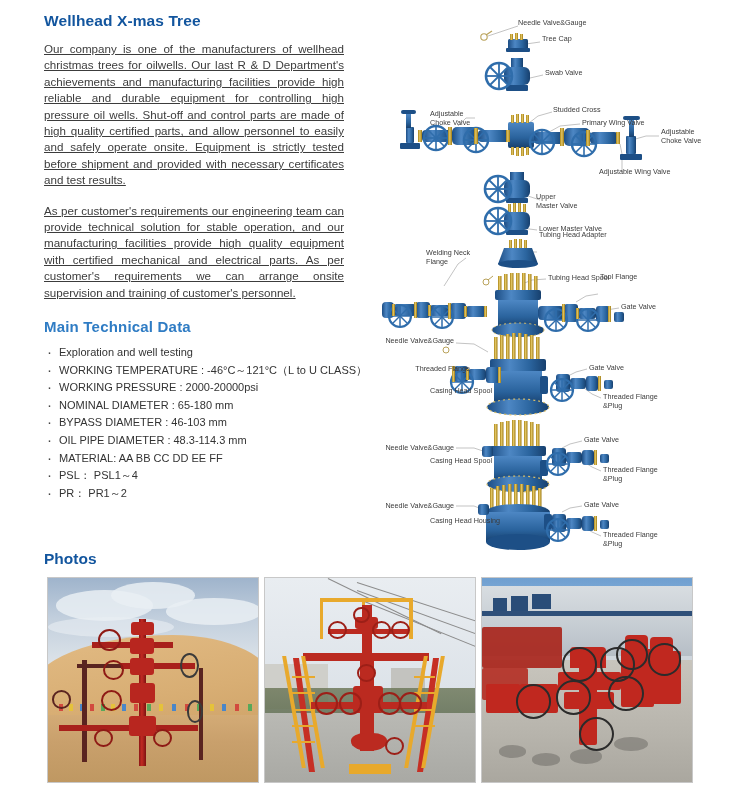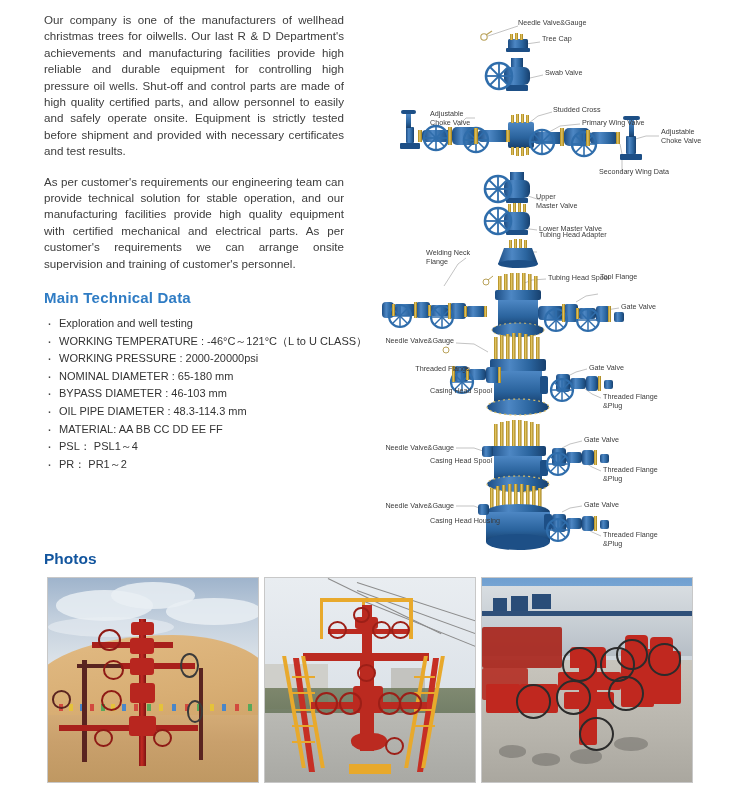--- a/index.html
+++ b/index.html
@@ -14,21 +14,21 @@
 
   
   .left-col { position: absolute; left: 44px; top: 12px; width: 300px; }
 
   .title-main {
     font-size: 15.5px; font-weight: bold; color: #12559e;
     letter-spacing: .1px; margin: 0 0 11px 0;
   }
   .body-par {
     font-size: 11.6px; color: #3c3c3c; line-height: 16.4px;
-    text-align: justify; margin: 0 0 14px 0;
+    text-align: justify; margin: 0 0 14px 0; text-decoration: underline;
   }
   .section-head {
     font-size: 15px; color: #2f7cc4; margin: 17px 0 9px 0;
     letter-spacing: .2px;
   }
   .spec-list { list-style: none; margin: 0; padding: 0; }
   .spec-list li {
     font-size: 11px; color: #333; line-height: 17.6px;
     position: relative; padding-left: 15px; white-space: nowrap;
   }
@@ -100,20 +100,21 @@
     line-height: 9.4px; white-space: pre-line;
   }
   .dlabel.r { text-align: right; }
 </style>
 </head>
 <body>
 
 <div id="page">
 
   <div class="left-col">
+    <h1 class="title-main">Wellhead X-mas Tree</h1>
     <p class="body-par">Our company is one of the manufacturers of wellhead christmas trees for oilwells. Our last R &amp; D Department's achievements and manufacturing facilities provide high reliable and durable equipment for controlling high pressure oil wells. Shut-off and control parts are made of high quality certified parts, and allow personnel to easily and safely operate onsite. Equipment is strictly tested before shipment and provided with necessary certificates and test results.</p>
     <p class="body-par">As per customer's requirements our engineering team can provide technical solution for stable operation, and our manufacturing facilities provide high quality equipment with certified mechanical and electrical parts. As per customer's requirements we can arrange onsite supervision and training of customer's personnel.</p>
 
     <h2 class="section-head">Main Technical  Data</h2>
     <ul class="spec-list">
       <li>Exploration and well testing</li>
       <li>WORKING TEMPERATURE : -46°C～121°C（L to U CLASS）</li>
       <li>WORKING PRESSURE : 2000-20000psi</li>
       <li>NOMINAL DIAMETER : 65-180 mm</li>
       <li>BYPASS DIAMETER : 46-103 mm</li>
@@ -674,21 +675,21 @@
 
     <div class="dlabel" style="left:148px;top:4px">Needle Valve&amp;Gauge</div>
     <div class="dlabel" style="left:172px;top:20px">Tree Cap</div>
     <div class="dlabel" style="left:175px;top:54px">Swab Valve</div>
     <div class="dlabel" style="left:183px;top:91px">Studded Cross</div>
     <div class="dlabel" style="left:212px;top:104px">Primary Wing Valve</div>
     <div class="dlabel" style="left:60px;top:95px">Adjustable
 Choke Valve</div>
     <div class="dlabel" style="left:291px;top:113px">Adjustable
 Choke Valve</div>
-    <div class="dlabel" style="left:229px;top:153px">Secondary Wing Data</div>
+    <div class="dlabel" style="left:229px;top:153px">Adjustable Wing Valve</div>
     <div class="dlabel" style="left:166px;top:178px">Upper
 Master Valve</div>
     <div class="dlabel" style="left:169px;top:210px">Lower Master Valve</div>
     <div class="dlabel" style="left:169px;top:216px">Tubing Head Adapter</div>
     <div class="dlabel" style="left:56px;top:234px">Welding Neck
 Flange</div>
     <div class="dlabel" style="left:178px;top:259px">Tubing Head Spool</div>
     <div class="dlabel" style="left:230px;top:258px">Tool Flange</div>
     <div class="dlabel" style="left:251px;top:288px">Gate Valve</div>
     <div class="dlabel r" style="left:-36px;top:322px;width:120px">Needle Valve&amp;Gauge</div>

